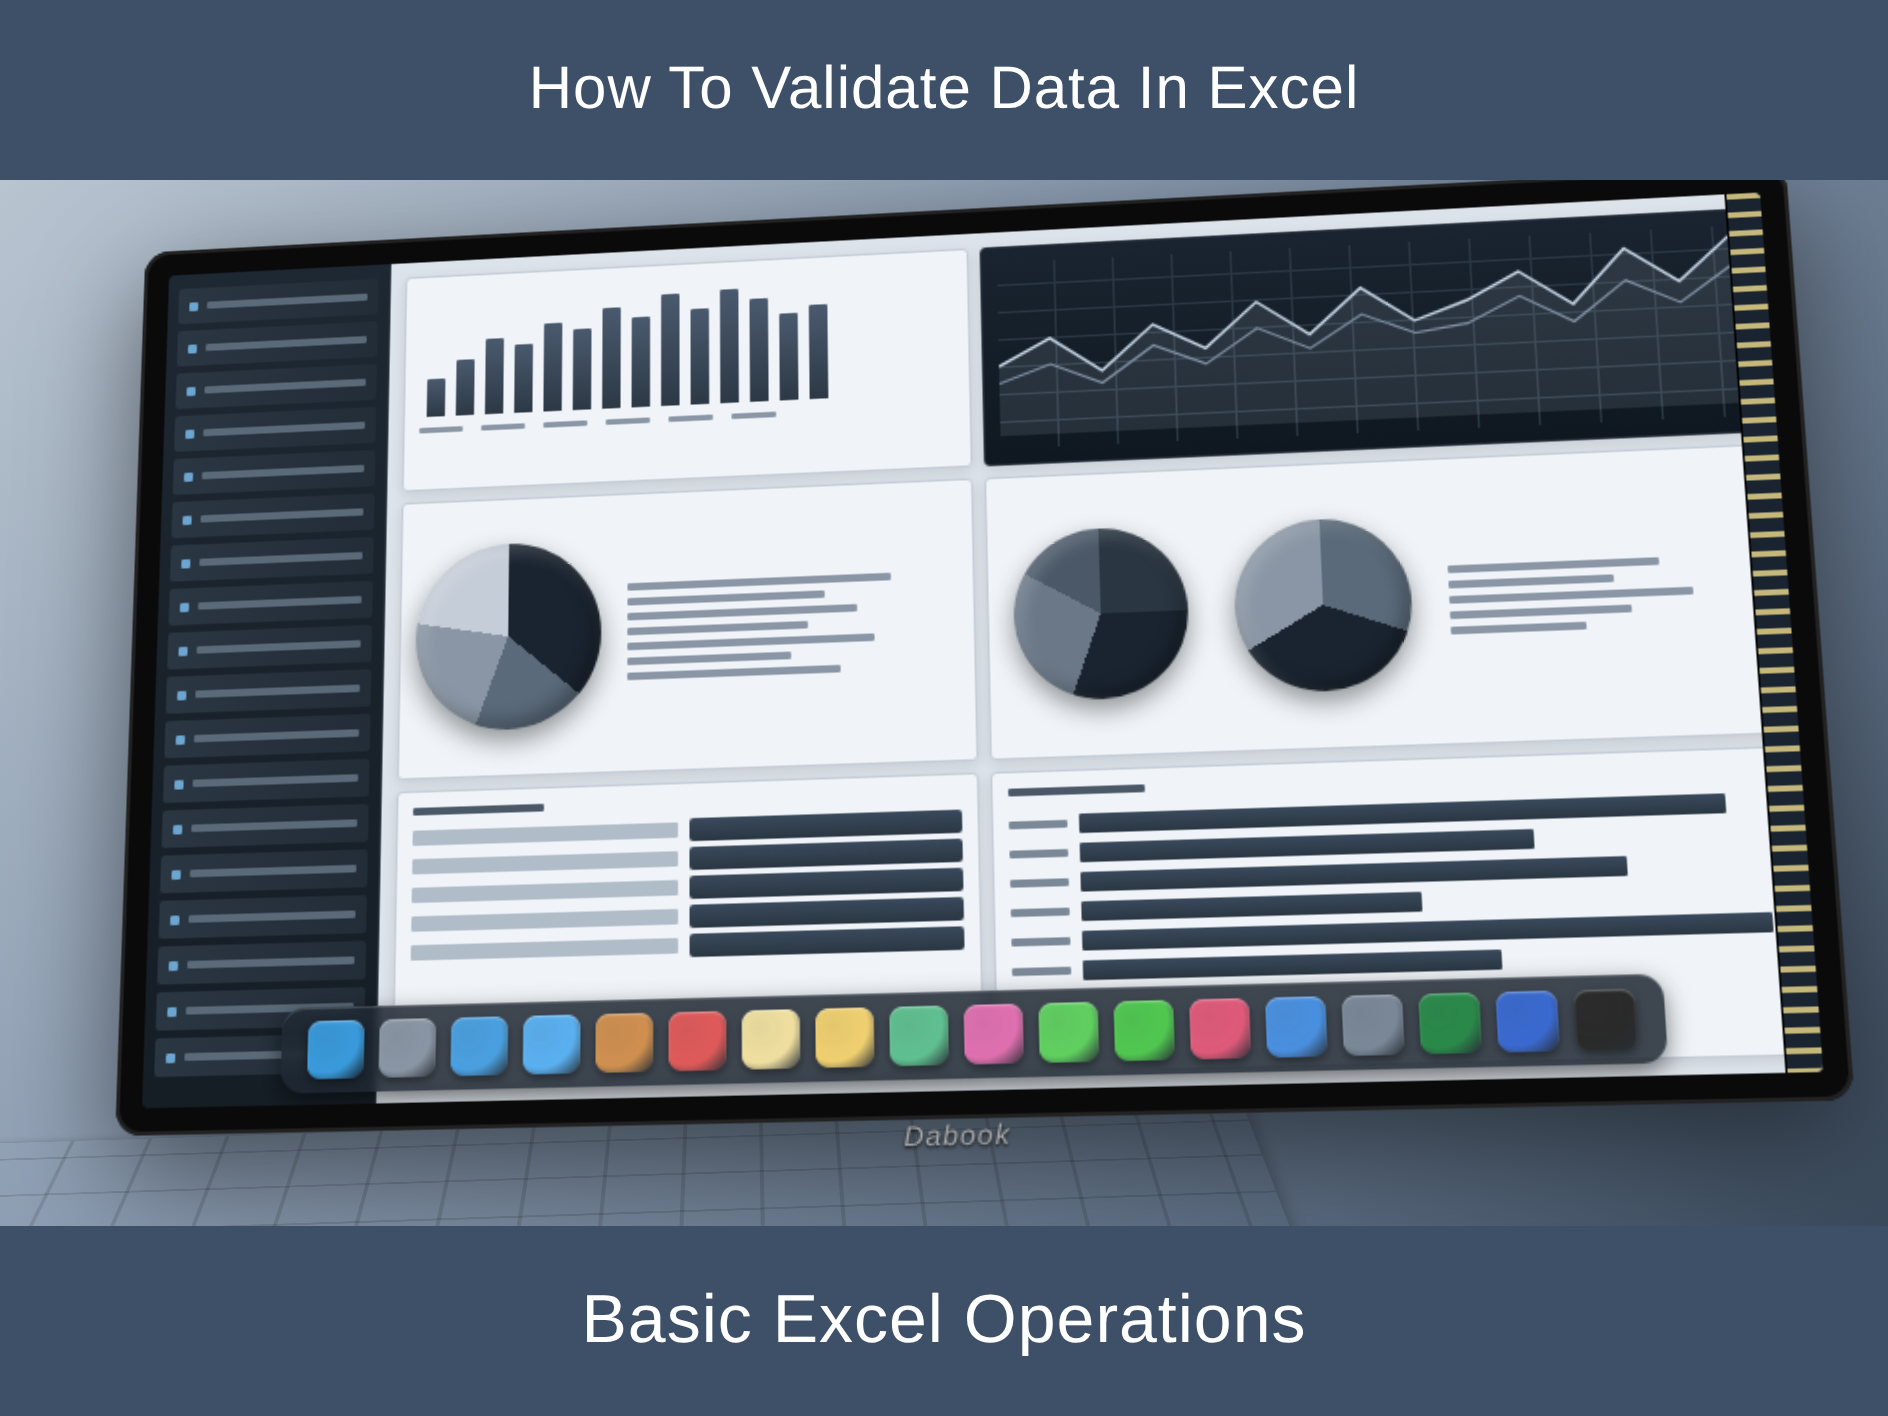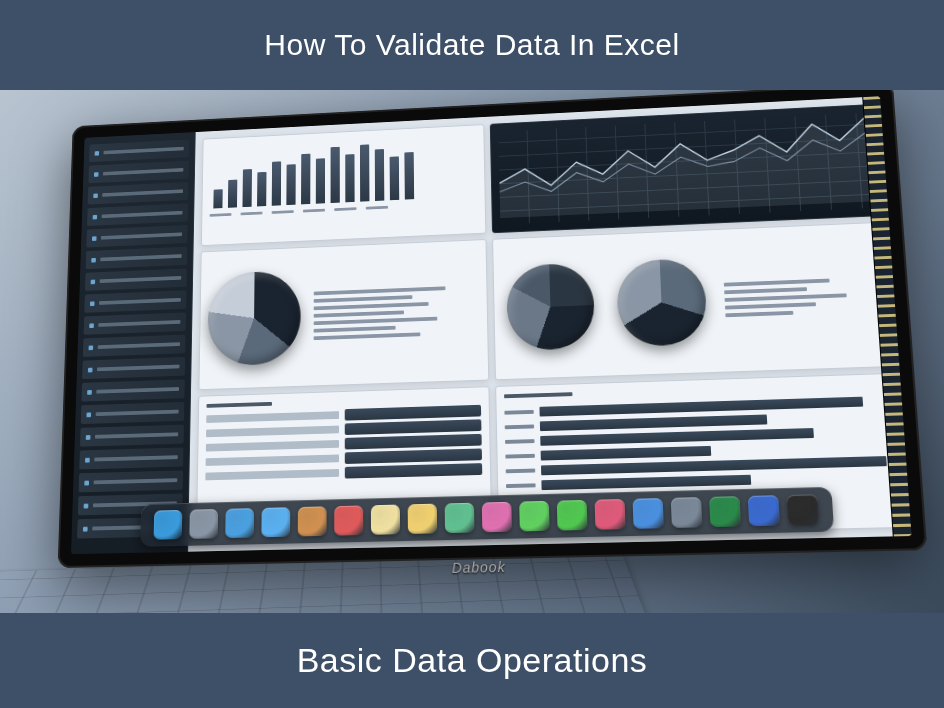--- a/index.html
+++ b/index.html
@@ -437,14 +437,14 @@
             <div class="dock-icon" style="background: radial-gradient(circle at 30% 30%, rgba(42, 42, 42, 0.933), rgb(42, 42, 42) 60%, rgba(0, 0, 0, 0.333));"></div>
           </div>
 
       </div>
     </div>
     <div class="laptop-brand">Dabook</div>
   </div>
 </div>
 
 <div class="footer-band">
-  <h2 class="footer-title">Basic Data Operations</h2>
+  <h2 class="footer-title">Basic Excel Operations</h2>
 </div>
 
 </body></html>

